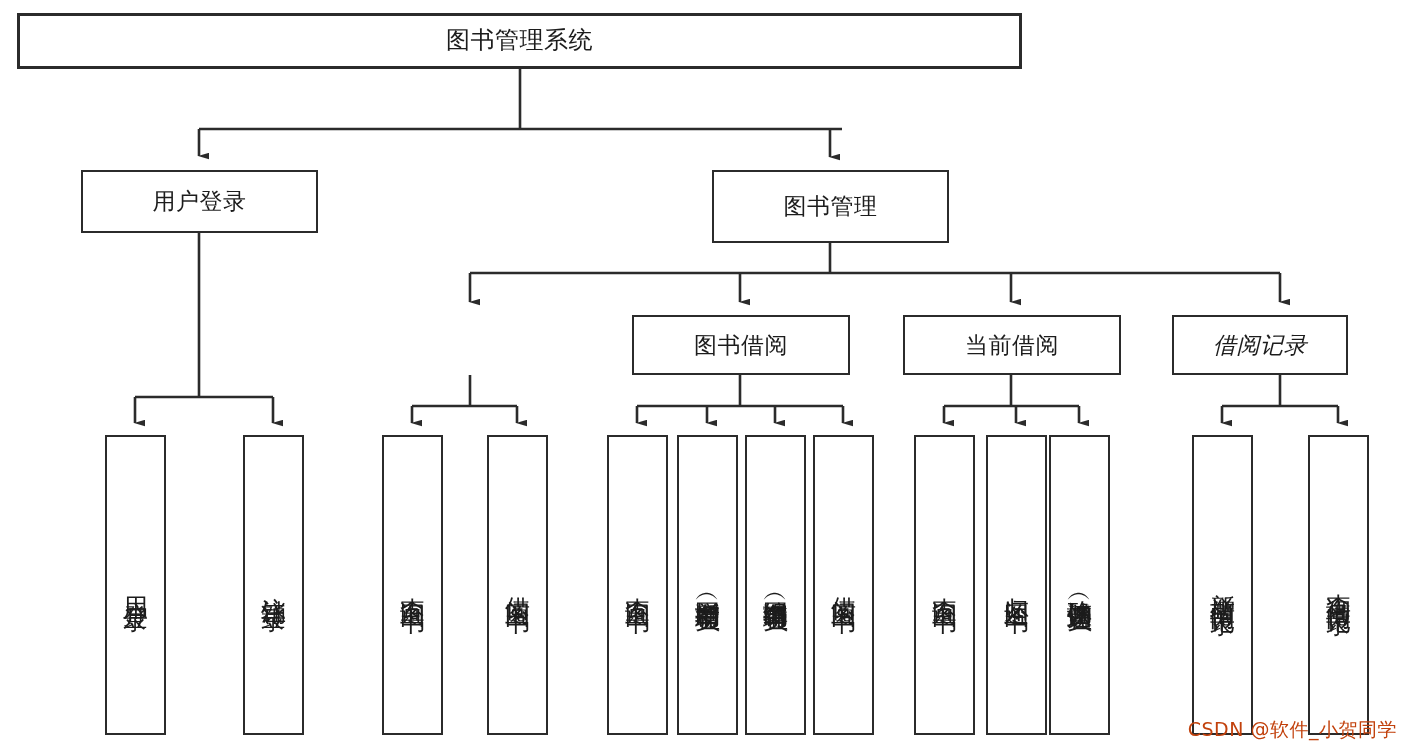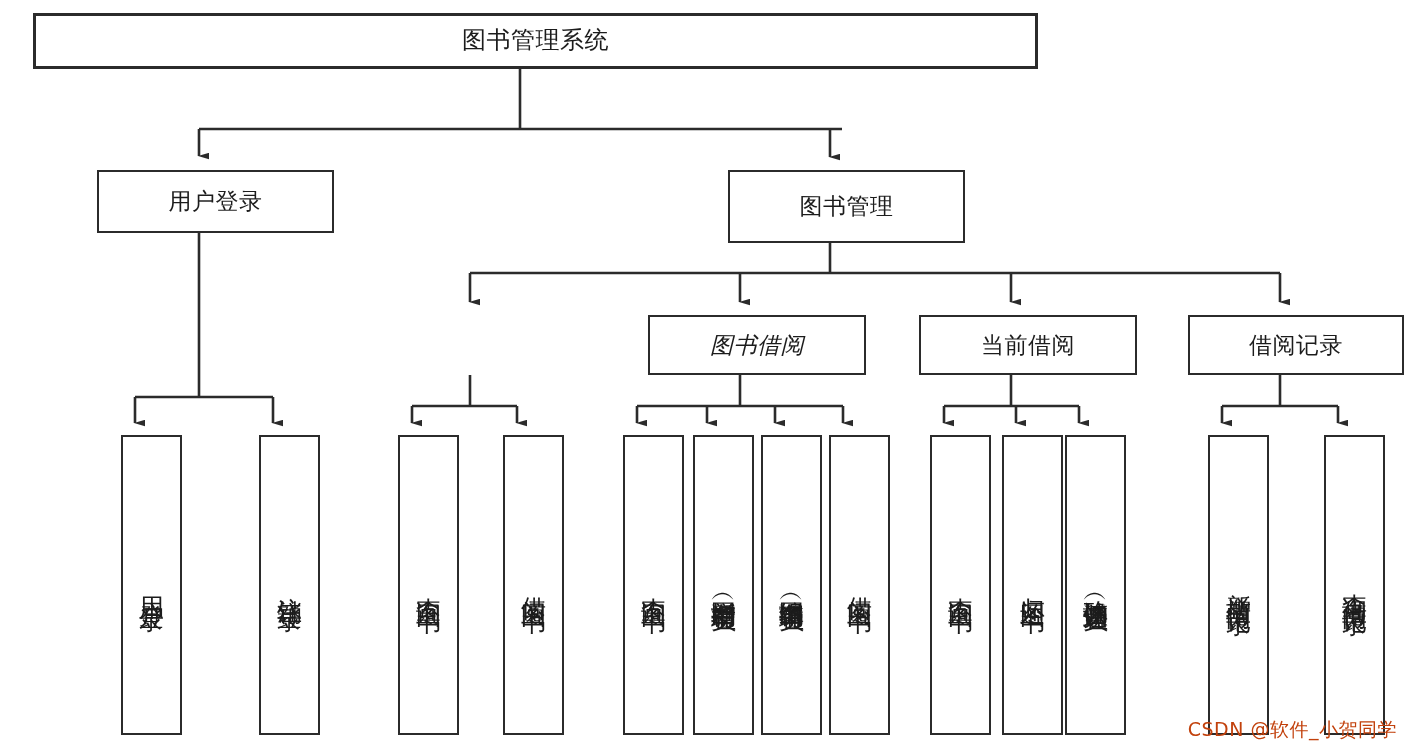--- a/index.html
+++ b/index.html
@@ -26,21 +26,20 @@
   }
   .node {
     position: absolute;
     box-sizing: border-box;
     background: #ffffff;
     border: 2.5px solid #2b2b2b;
     display: flex;
     align-items: center;
     justify-content: center;
     color: #1c1c1c;
-    margin-left: 16px;
   }
   .node.root {
     border-width: 3px;
   }
   .node-label {
     display: block;
     text-align: center;
     line-height: 1.05;
     letter-spacing: 0.5px;
     white-space: nowrap;
@@ -139,27 +138,27 @@
     <span class="node-label">图书管理系统</span>
   </div>
 
   <div class="node h" style="left:81px;top:170px;width:237px;height:63px;">
     <span class="node-label">用户登录</span>
   </div>
   <div class="node h" style="left:712px;top:170px;width:237px;height:73px;">
     <span class="node-label">图书管理</span>
   </div>
 
-  <div class="node h" style="left:632px;top:315px;width:218px;height:60px;font-style:italic;">
+  <div class="node h" style="left:632px;top:315px;width:218px;height:60px;">
     <span class="node-label">图书借阅</span>
   </div>
   <div class="node h" style="left:903px;top:315px;width:218px;height:60px;">
     <span class="node-label">当前借阅</span>
   </div>
-  <div class="node h" style="left:1172px;top:315px;width:216px;height:60px;">
+  <div class="node h" style="left:1172px;top:315px;width:176px;height:60px;font-style:italic;">
     <span class="node-label">借阅记录</span>
   </div>
 
   <div class="node v" style="left:105px;top:435px;width:61px;height:300px;">
     <span class="node-label">用户登录</span>
   </div>
   <div class="node v" style="left:243px;top:435px;width:61px;height:300px;">
     <span class="node-label">注销登录</span>
   </div>
 

